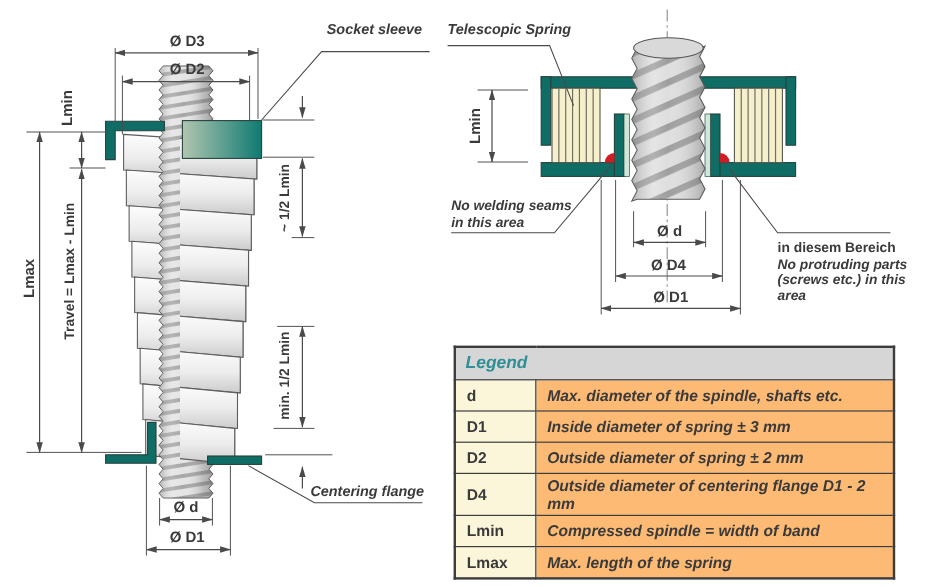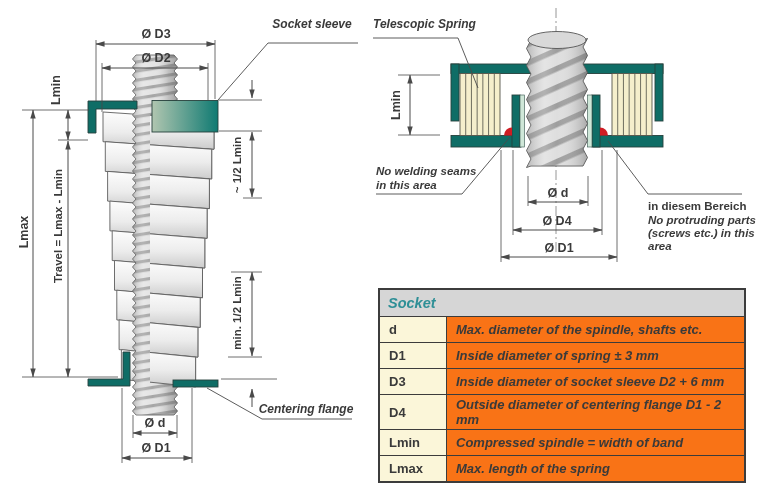--- a/index.html
+++ b/index.html
@@ -19,21 +19,21 @@
   .band{fill:url(#bandG);stroke:#5d5d5d;stroke-width:0.9;}
   .band2{fill:url(#bandG);stroke:#5d5d5d;stroke-width:0.9;}
   
   #legend{position:absolute;left:378px;top:288px;width:368px;border-collapse:collapse;
           font-size:13px;color:var(--text);}
   #legend th,#legend td{border:1px solid var(--legend-border);padding:2px 9px;}
   #legend .hdr{background:var(--legend-header-bg);color:var(--legend-title);
                font-style:italic;font-weight:bold;font-size:14.5px;text-align:left;
                height:22px;padding-left:8px;}
   #legend td.k{background:var(--legend-key-bg);width:48px;font-weight:600;height:21px;}
-  #legend td.v{background:#f97316;font-style:italic;font-weight:600;}
+  #legend td.v{background:#fdba74;font-style:italic;font-weight:600;}
   table#legend{border:2px solid var(--legend-border);}
 </style>
 </head>
 <body>
 
 <div id="stage">
 
   <svg style="position:absolute;left:0;top:0" width="372" height="489" viewBox="0 0 372 489">
     <defs>
       <marker id="mE" viewBox="0 0 10 6" refX="9.5" refY="3" markerWidth="9" markerHeight="5.4" orient="auto">
@@ -236,35 +236,35 @@
     <text class="anno-sm" x="278" y="237">(screws etc.) in this</text>
     <text class="anno-sm" x="278" y="250">area</text>
     <text class="dimtxt" x="188" y="197" text-anchor="middle">Ø d</text>
     <text class="dimtxt" x="187" y="225" text-anchor="middle">Ø D4</text>
     <text class="dimtxt" x="189" y="252" text-anchor="middle">Ø D1</text>
   </svg>
 
   <table id="legend">
     <thead>
       <tr>
-          <th class="hdr" colspan="2">Socket</th>
+          <th class="hdr" colspan="2">Legend</th>
         </tr>
     </thead>
     <tbody>
         <tr>
           <td class="k">d</td>
           <td class="v">Max. diameter of the spindle, shafts etc.</td>
         </tr>
         <tr>
           <td class="k">D1</td>
           <td class="v">Inside diameter of spring ± 3 mm</td>
         </tr>
         <tr>
-          <td class="k">D3</td>
-          <td class="v">Inside diameter of socket sleeve  D2 + 6 mm</td>
+          <td class="k">D2</td>
+          <td class="v">Outside diameter of spring ± 2 mm</td>
         </tr>
         <tr>
           <td class="k">D4</td>
           <td class="v">Outside diameter of centering flange  D1 - 2 mm</td>
         </tr>
         <tr>
           <td class="k">Lmin</td>
           <td class="v">Compressed spindle = width of band</td>
         </tr>
         <tr>

